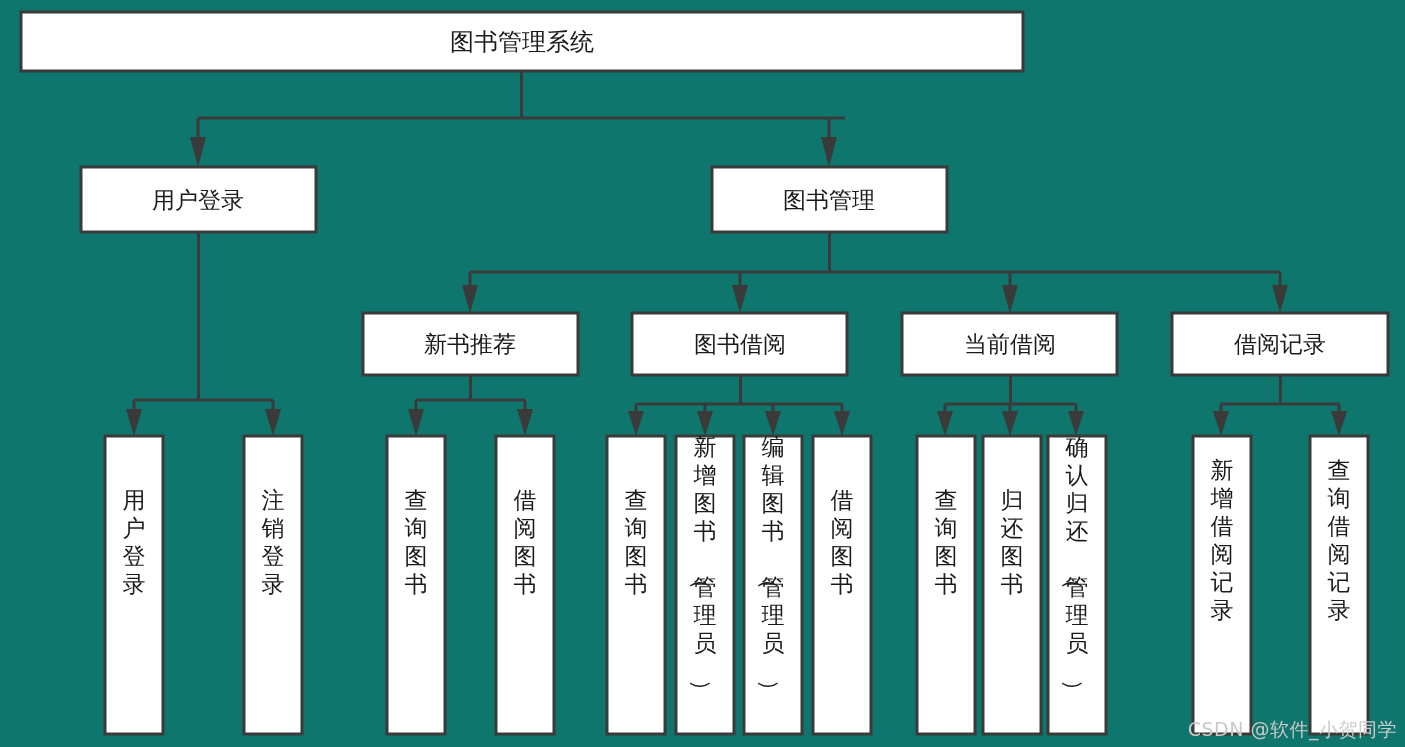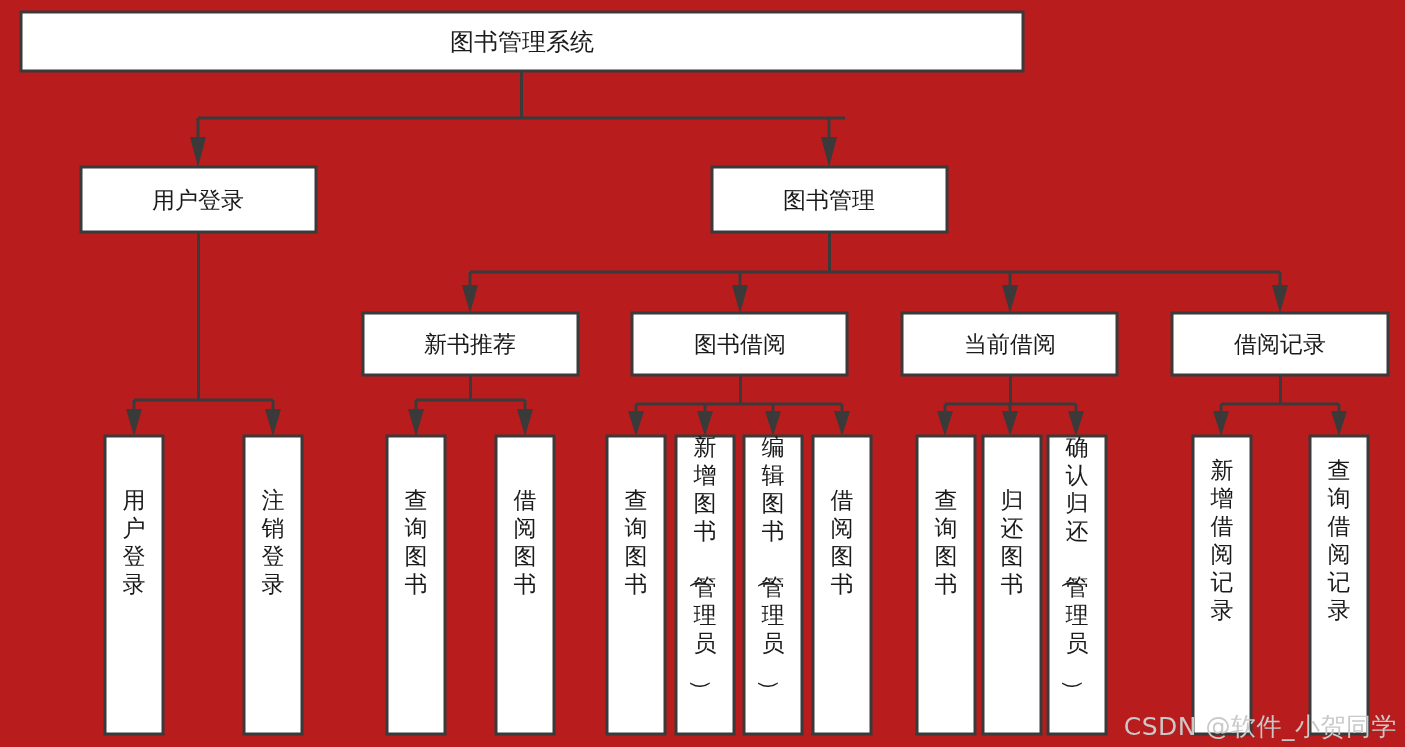--- a/index.html
+++ b/index.html
@@ -10,21 +10,21 @@
   body {
     width: 1405px;
     height: 747px;
     font-family: "DejaVu Sans", "Liberation Sans", sans-serif;
     overflow: hidden;
   }
   #diagram-root {
     position: relative;
     width: 1405px;
     height: 747px;
-    background: #b91c1c;
+    background: #0f766e;
   }
   svg.flow {
     position: absolute;
     top: 0;
     left: 0;
     width: 1405px;
     height: 747px;
   }
   .nodebox {
     fill: #ffffff;
@@ -57,21 +57,21 @@
     font-family: "DejaVu Sans", "Liberation Sans", sans-serif;
     font-size: 23px;
     text-anchor: middle;
     white-space: pre;
   }
   .watermark {
     position: absolute;
     right: 8px;
     bottom: 4px;
     font-family: "DejaVu Sans", "Liberation Sans", sans-serif;
-    font-size: 25px;
+    font-size: 19px;
     color: #c9c9c9;
     letter-spacing: 0.5px;
     user-select: none;
     white-space: nowrap;
     margin-left: 33px;
   }
 </style>
 </head>
 <body>
 

